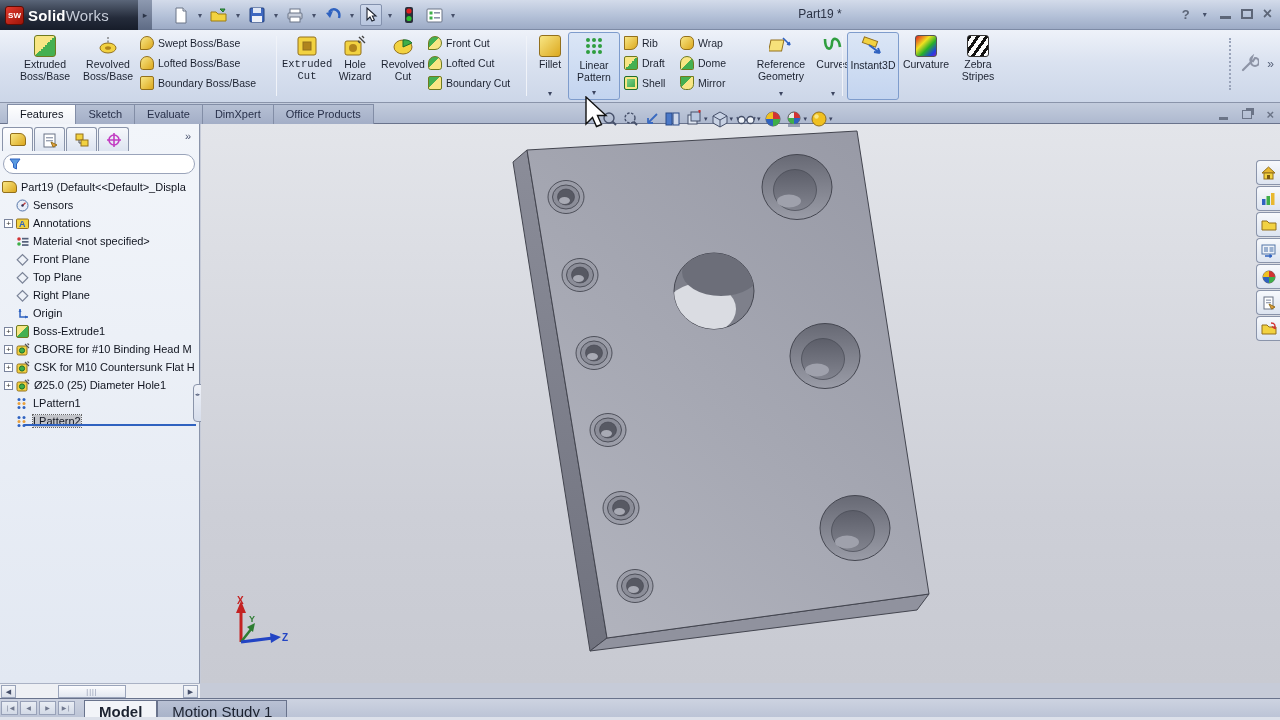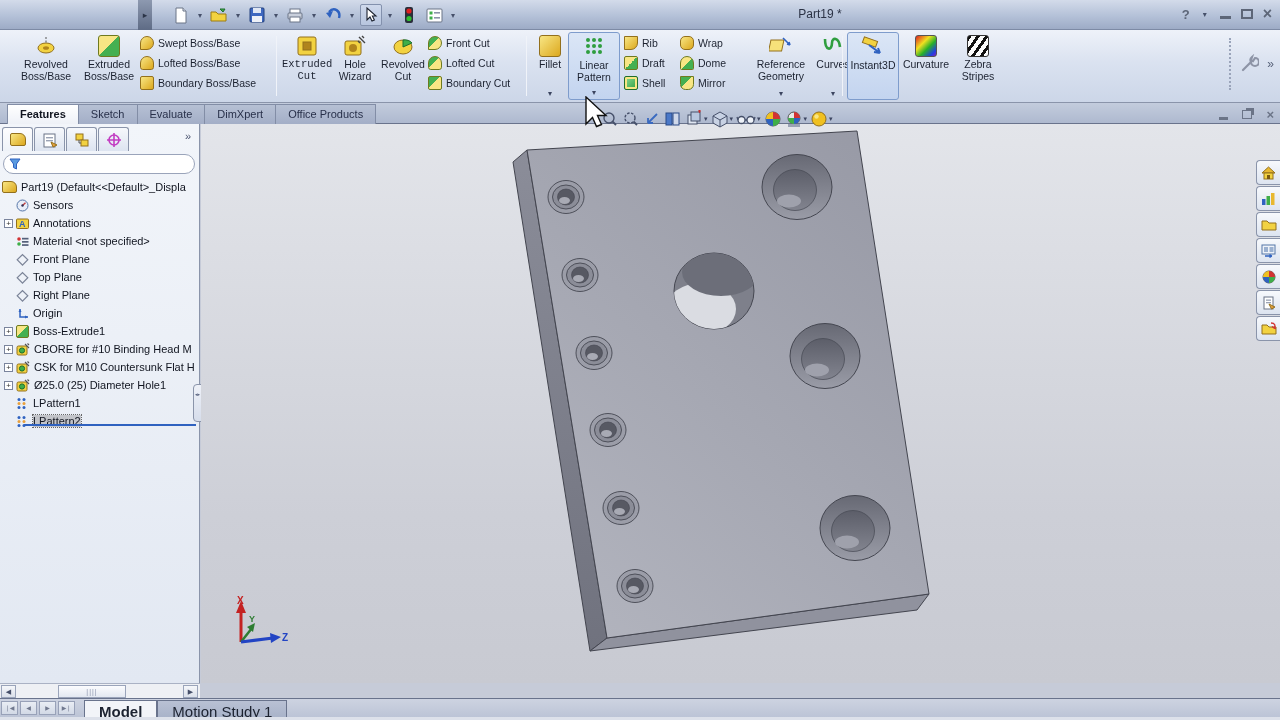--- a/index.html
+++ b/index.html
@@ -53,21 +53,21 @@
   .ic-curv { background:linear-gradient(135deg,#e02020,#f0e020 35%,#28b028 60%,#2040e0 85%,#8020c0); border:1px solid #555; }
   .ic-zebra { background:repeating-linear-gradient(125deg,#101010 0 3px,#fafafa 3px 7px); border:1px solid #333; }
   #ribbon-tail { position:absolute; right:6px; top:8px; display:flex; align-items:center; gap:8px; color:#566178; }
   #ribbon-dots { width:1px; height:52px; border-left:2px dotted #9aa4ba; }
 
   
   #tabstrip { position:absolute; left:0; top:103px; width:1280px; height:21px;
     background:linear-gradient(#c3ccdd,#aeb9cf); border-bottom:1px solid #69738c; }
   .mtab { float:left; height:20px; margin-top:1px; padding:3px 12px 0 12px; font-size:11px; color:#28304a;
     border:1px solid #828da6; border-bottom:none; background:linear-gradient(#b6c0d4,#a3aec7); margin-left:-1px; }
-  .mtab.active { background:linear-gradient(#ffffff,#eef1f7); font-weight:bold; color:#10141f; position:relative; z-index:2; }
+  .mtab.active { background:linear-gradient(#ffffff,#eef1f7); font-weight:normal; color:#10141f; position:relative; z-index:2; }
   #doc-controls { position:absolute; right:6px; top:4px; display:flex; gap:14px; align-items:center; color:#6b7487; }
   .dc-min { width:9px; height:3px; background:#6b7487; margin-top:8px; }
   .dc-rest { width:10px; height:9px; border:1.5px solid #6b7487; box-shadow:3px -3px 0 -1px #6b7487; }
   .dc-x { font-size:13px; font-weight:bold; }
 
   
   #leftpanel { position:absolute; left:0; top:124px; width:200px; height:559px;
     background:linear-gradient(#f2f5fa,#e2e8f2); border-right:1px solid #8a94aa; }
   #ptabs { position:absolute; left:2px; top:3px; display:flex; gap:1px; }
   .ptab { width:31px; height:24px; border:1px solid #8a94aa; border-bottom:none; border-radius:3px 3px 0 0;
@@ -123,20 +123,24 @@
     border:1px solid #69738c; border-bottom:none; background:linear-gradient(#b9c1d4,#a9b3c9); }
   .btab.active { background:#f2f4f8; font-weight:bold; }
   #statusbar { position:absolute; left:0; top:717px; width:1280px; height:3px; background:#dde1ea; }
 </style>
 </head>
 <body>
 
 <div id="app">
 
   <div id="titlebar">
+    <div id="logo-seg">
+      <span id="logo-cube">SW</span>
+      <span id="logo-text"><b>Solid</b><span>Works</span></span>
+    </div>
     <div id="logo-arrow">▸</div>
 
     <div class="qtb">
       <span class="qtb-btn">
         <svg width="16" height="17">
             <path d="M3 1 L10 1 L13 4 L13 16 L3 16 Z" fill="#fff" stroke="#6b7487"></path>
             <path d="M10 1 L10 4 L13 4" fill="#dfe4ee" stroke="#6b7487"></path>
           </svg>
       </span>
         <span class="qtb-car">▾</span>
@@ -202,31 +206,31 @@
       <span class="qtb-car">▾</span>
       <span class="win-min"></span>
       <span class="win-box"></span>
       <span class="glyph" style="font-size:16px;">×</span>
     </div>
   </div>
 
   <div id="ribbon">
 
     <div class="rgroup" style="left:14px;">
+      <div class="bigbtn" style="width:62px;">
+        <span class="bico boxy icyg ic"></span>
+        <span>Extruded Boss/Base</span>
+      </div>
       <div class="bigbtn" style="width:64px;">
         <svg class="bico" width="22" height="22">
             <ellipse cx="11" cy="13" rx="8" ry="5" fill="#f2d241" stroke="#93701c"></ellipse>
             <ellipse cx="11" cy="13" rx="3" ry="1.8" fill="#b0841c"></ellipse>
             <line x1="11" y1="2" x2="11" y2="9" stroke="#555" stroke-dasharray="2 1.5"></line>
           </svg>
         <span>Revolved Boss/Base</span>
-      </div>
-      <div class="bigbtn" style="width:62px;">
-        <span class="bico boxy icyg ic"></span>
-        <span>Extruded Boss/Base</span>
       </div>
       <div class="stack" style="width:128px;">
         <div class="srow">
             <span class="ic icy" style="border-radius:50% 50% 50% 0;"></span>
             <span>Swept Boss/Base</span>
           </div>
         <div class="srow">
             <span class="ic icy" style="border-radius:50% 50% 20% 20%;"></span>
             <span>Lofted Boss/Base</span>
           </div>

